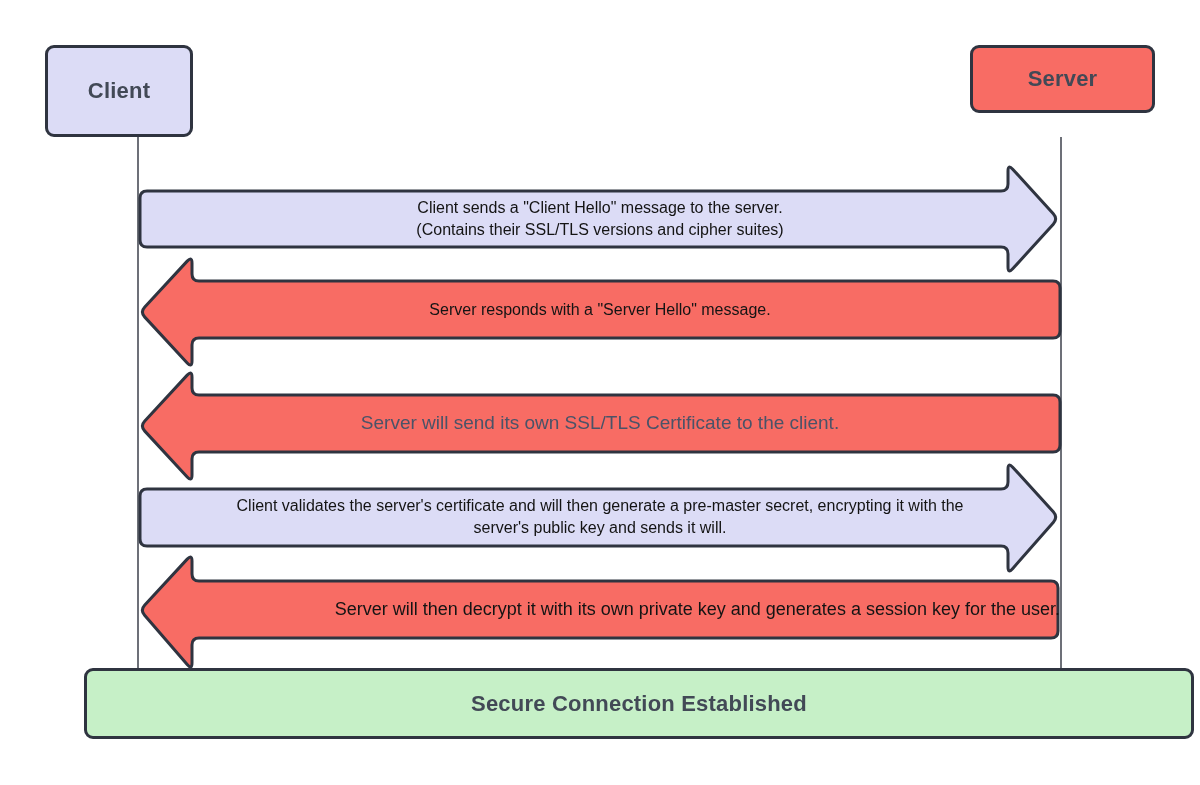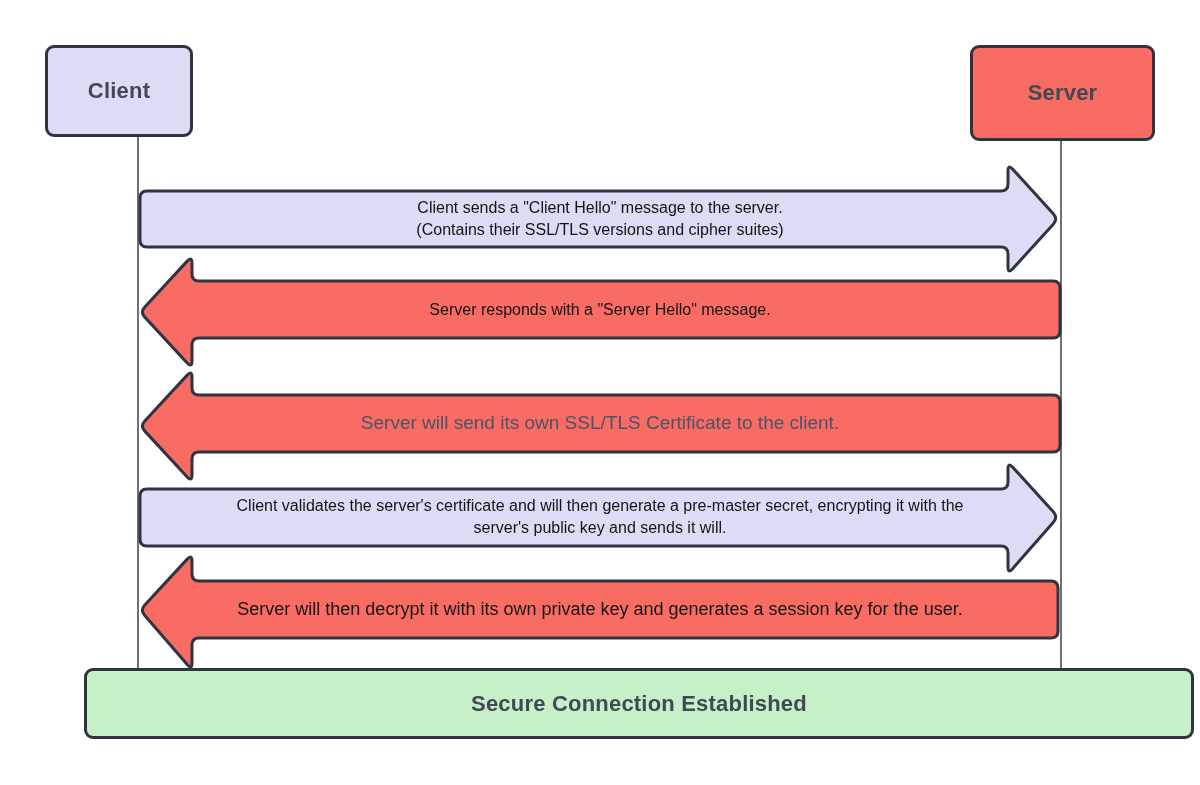--- a/index.html
+++ b/index.html
@@ -24,41 +24,41 @@
     border-radius: 9px;
     display: flex;
     align-items: center;
     justify-content: center;
     font-weight: bold;
     font-size: 22px;
     color: var(--textDark);
     letter-spacing: 0.2px;
   }
   .client-box { left: 45px;  top: 45px;  width: 148px;  height: 92px; background: var(--lavender); }
-  .server-box { left: 970px; top: 45px;  width: 185px;  height: 96px; background: var(--red); }
+  .server-box { left: 970px; top: 45px;  width: 185px;  height: 68px; background: var(--red); }
   .footer-box { left: 45px;  top: 668px; width: 1110px; height: 71px; background: var(--green); margin-left: 39px; }
 
   .msg {
     position: absolute;
     left: 140px;
     width: 920px;
     display: flex;
     flex-direction: column;
     align-items: center;
     justify-content: center;
     text-align: center;
     color: var(--textBody);
     pointer-events: none;
   }
   .msg .ln { white-space: nowrap; }
   .msg-1 { top: 191px; height: 56px; font-size: 16px; line-height: 22px; }
   .msg-2 { top: 281px; height: 57px; font-size: 16px; line-height: 22px; }
   .msg-3 { top: 395px; height: 55px; font-size: 19px; color: var(--textMuted); }
   .msg-4 { top: 489px; height: 55px; font-size: 16px; line-height: 22px; }
-  .msg-5 { top: 581px; height: 57px; font-size: 18px; }
+  .msg-5 { top: 581px; height: 57px; font-size: 18px; align-items: flex-end; }
 </style>
 </head>
 <body>
 
 <div class="canvas">
 
   <svg width="1200" height="785" viewBox="0 0 1200 785">
 
     <line class="lifeline" x1="138" y1="137" x2="138" y2="669"></line>
     <line class="lifeline" x1="1061" y1="137" x2="1061" y2="669"></line>

